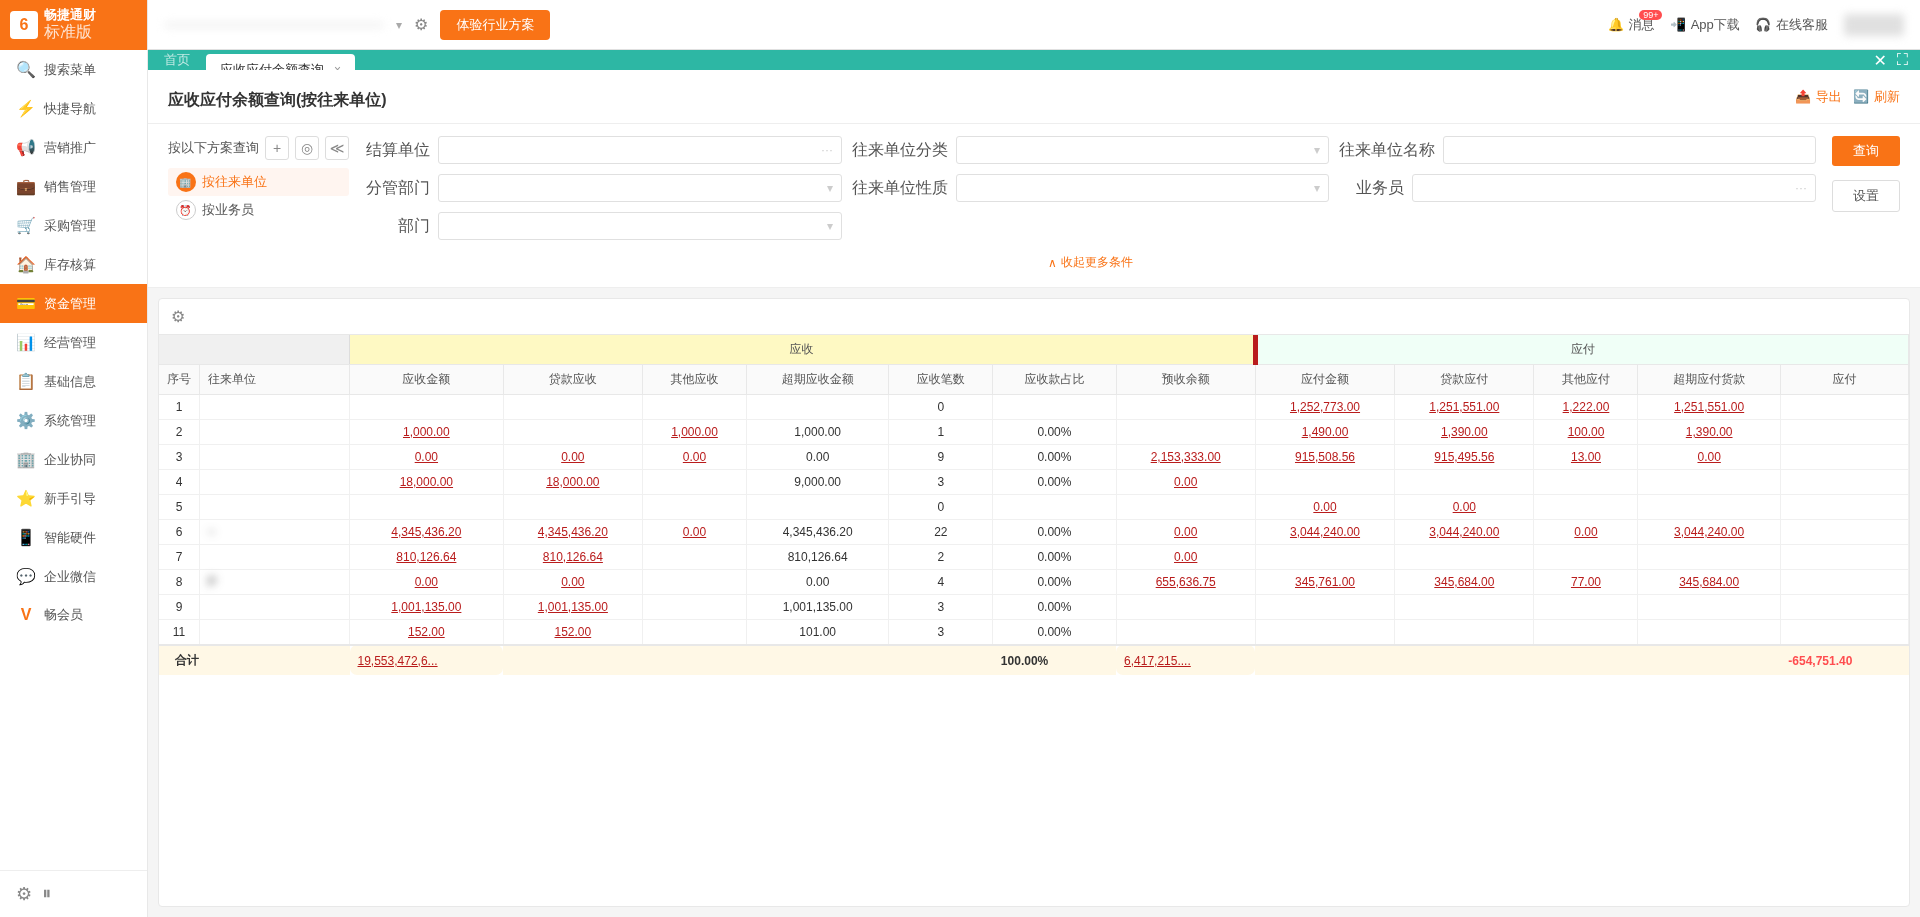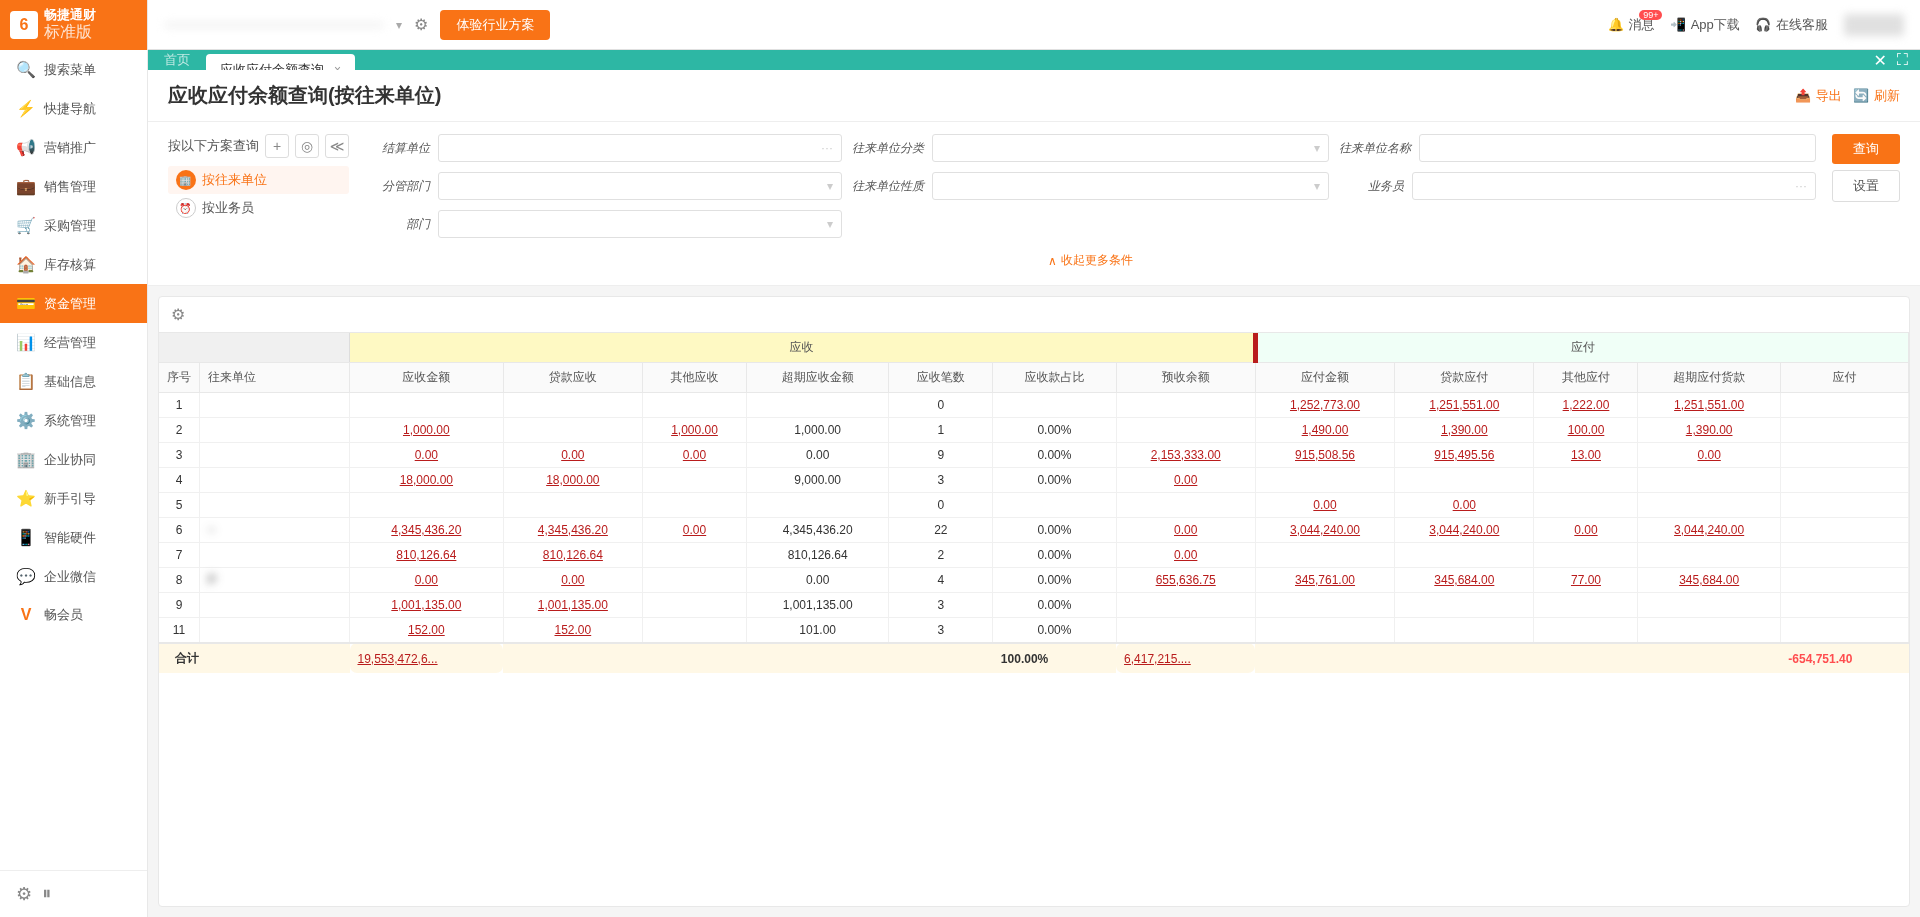--- a/index.html
+++ b/index.html
@@ -40,44 +40,44 @@
     .tab.active { background: #fff; color: #333; border-radius: 4px 4px 0 0; margin-top: 4px; padding: 16px 14px; }
     .tab .close { color: #999; font-size: 12px; margin-left: 4px; }
     .tabbar-actions { margin-left: auto; display: flex; align-items: center; padding: 0 12px; gap: 10px; }
     .tabbar-action { color: #fff; font-size: 16px; cursor: pointer; }
 
     
     .content { flex: 1; background: #f5f5f5; overflow: hidden; display: flex; flex-direction: column; }
 
     
     .page-header { background: #fff; padding: 12px 20px 0; display: flex; align-items: center; justify-content: space-between; border-bottom: 1px solid #eee; }
-    .page-title { font-size: 20px; font-weight: bold; color: #333; padding-bottom: 12px; }
+    .page-title { font-size: 16px; font-weight: bold; color: #333; padding-bottom: 12px; margin-top: 8px; }
     .page-actions { display: flex; gap: 12px; padding-bottom: 12px; }
     .page-action-btn { display: flex; align-items: center; gap: 4px; color: #f97316; font-size: 13px; cursor: pointer; background: none; border: none; }
 
     
     .filter-area { background: #fff; padding: 12px 20px; border-bottom: 1px solid #eee; }
     .filter-label { font-size: 13px; color: #555; }
     .filter-icon-btn { width: 24px; height: 24px; border: 1px solid #ddd; border-radius: 3px; display: flex; align-items: center; justify-content: center; cursor: pointer; color: #888; font-size: 14px; }
     .filter-nav-item { display: flex; align-items: center; gap: 6px; padding: 4px 8px; cursor: pointer; color: #555; font-size: 13px; border-radius: 3px; }
     .filter-nav-item.active { color: #f97316; background: #fff5f0; }
     .filter-nav-icon { width: 20px; height: 20px; background: #f97316; border-radius: 50%; display: flex; align-items: center; justify-content: center; color: #fff; font-size: 10px; }
     .filter-nav-icon2 { width: 20px; height: 20px; border: 1px solid #ccc; border-radius: 50%; display: flex; align-items: center; justify-content: center; color: #888; font-size: 10px; }
 
     .filter-grid { display: grid; grid-template-columns: 1fr 1fr 1fr; gap: 10px; }
     .filter-row { display: flex; align-items: center; gap: 8px; }
-    .filter-row-label { color: #555; font-size: 12px; white-space: nowrap; min-width: 65px; text-align: right; font-style: italic; }
+    .filter-row-label { color: #555; font-size: 16px; white-space: nowrap; min-width: 65px; text-align: right; }
     .filter-input { flex: 1; border: 1px solid #e0e0e0; border-radius: 3px; padding: 5px 8px; font-size: 12px; color: #333; background: #fff; display: flex; align-items: center; justify-content: space-between; height: 28px; }
     .filter-input-dots { color: #ccc; }
     .filter-select { flex: 1; border: 1px solid #e0e0e0; border-radius: 3px; padding: 5px 8px; font-size: 12px; color: #333; background: #fff; display: flex; align-items: center; justify-content: space-between; height: 28px; }
     .filter-select-arrow { color: #ccc; }
 
     .filter-collapse { text-align: center; padding: 6px 0 4px; color: #f97316; font-size: 12px; cursor: pointer; display: flex; align-items: center; justify-content: center; gap: 4px; }
 
-    .filter-actions { display: flex; flex-direction: column; gap: 6px; margin-left: 16px; }
+    .filter-actions { display: flex; flex-direction: column; gap: 14px; margin-left: 16px; }
     .btn-query { background: #f97316; color: #fff; border: none; border-radius: 3px; padding: 6px 20px; font-size: 13px; cursor: pointer; }
     .btn-set { background: #fff; color: #555; border: 1px solid #ddd; border-radius: 3px; padding: 6px 20px; font-size: 13px; cursor: pointer; }
 
     
     .table-area { flex: 1; background: #fff; margin: 10px; border: 1px solid #e8e8e8; border-radius: 4px; overflow: hidden; display: flex; flex-direction: column; }
     .table-toolbar { height: 36px; display: flex; align-items: center; padding: 0 12px; border-bottom: 1px solid #e8e8e8; }
     .table-toolbar-gear { color: #888; cursor: pointer; font-size: 16px; }
 
     .table-scroll { overflow: auto; flex: 1; }
     table { width: 100%; border-collapse: collapse; font-size: 12px; min-width: 1400px; }

